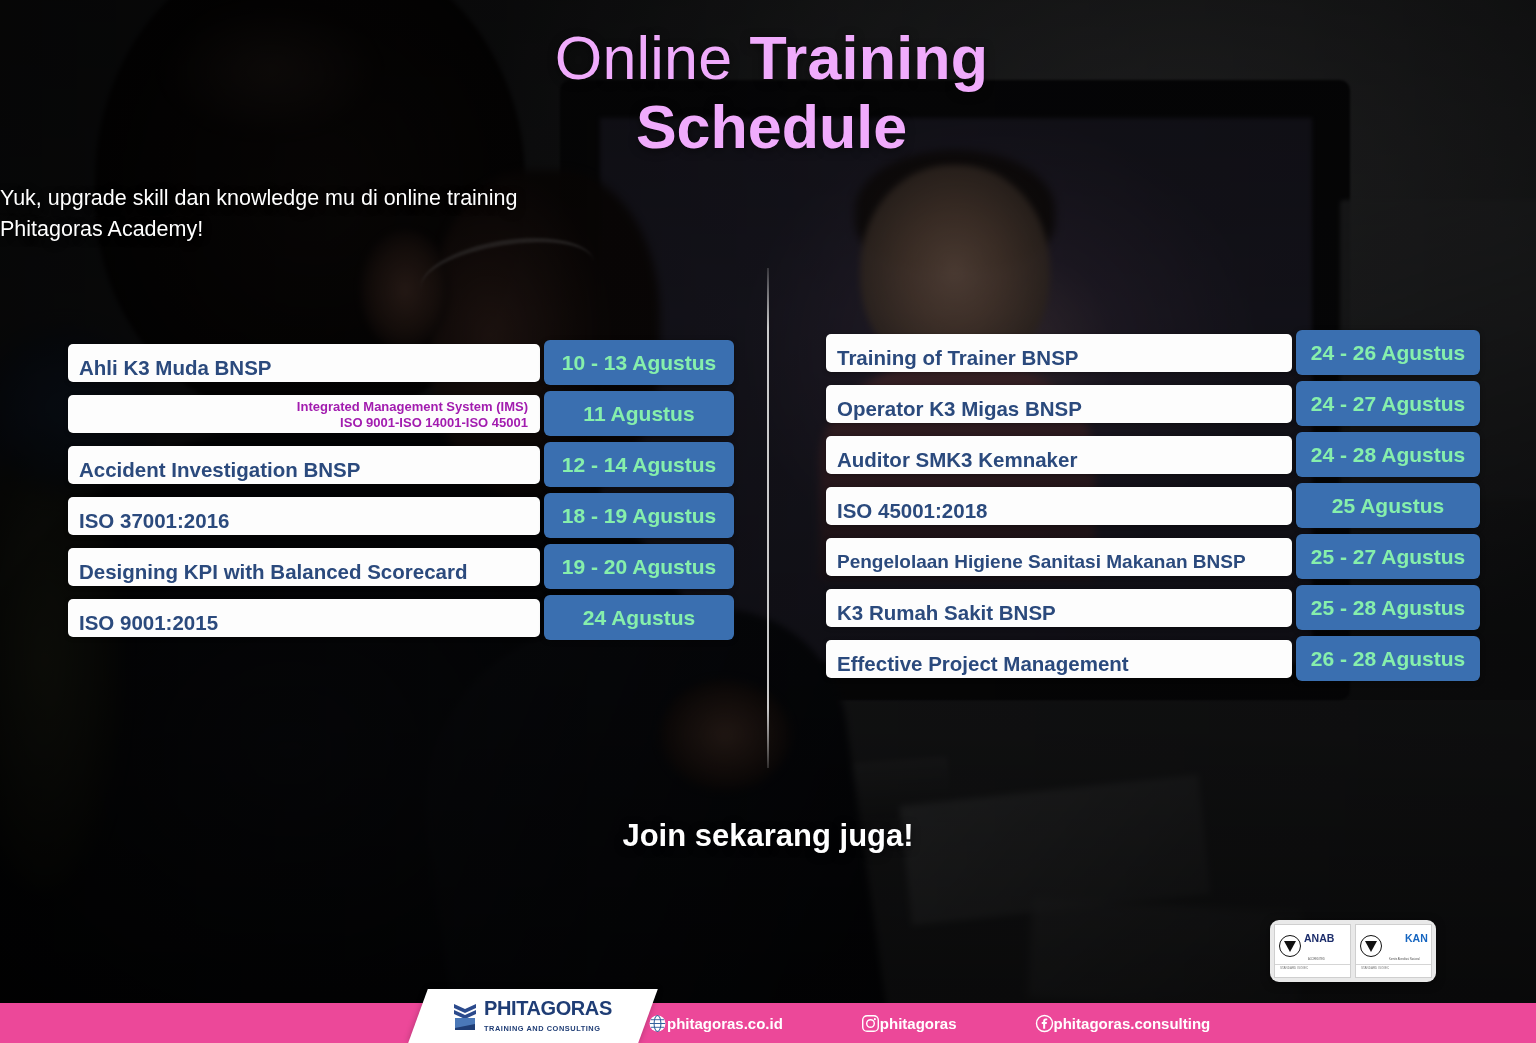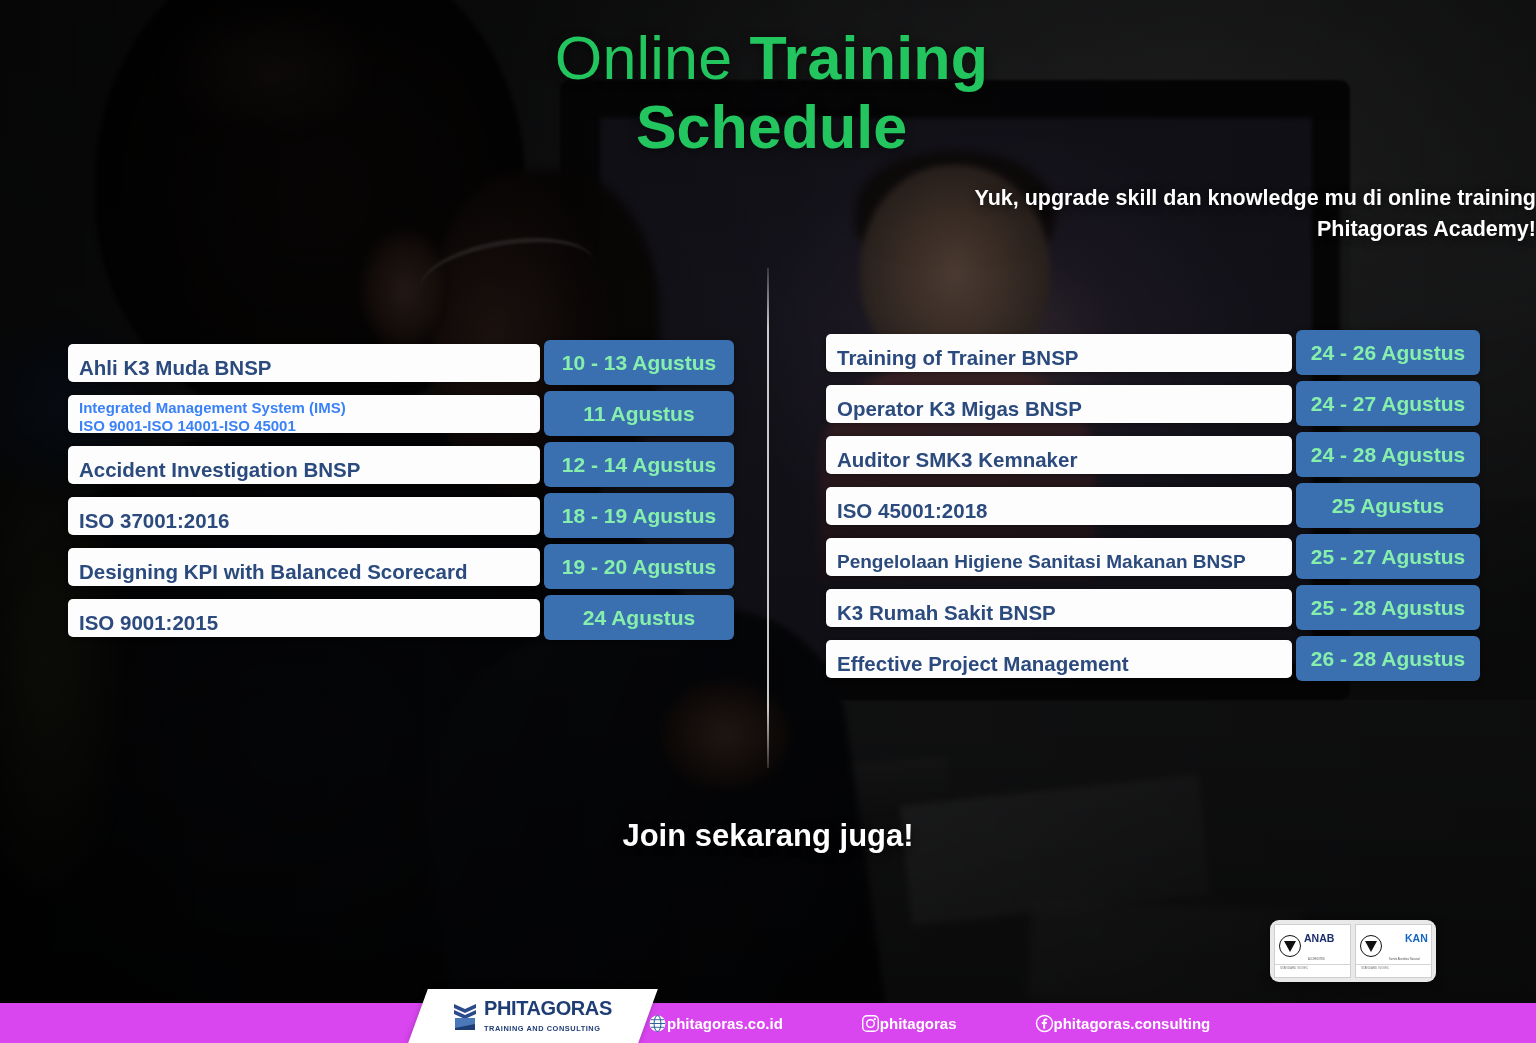--- a/index.html
+++ b/index.html
@@ -139,32 +139,32 @@
     background:
       linear-gradient(90deg, rgba(0,0,0,.72) 0%, rgba(0,0,0,.55) 28%, rgba(0,0,0,.42) 55%, rgba(0,0,0,.50) 100%),
       linear-gradient(180deg, rgba(0,0,0,.35) 0%, rgba(0,0,0,.20) 30%, rgba(0,0,0,.38) 70%, rgba(0,0,0,.62) 100%);
   }
 
   
   .content { position:absolute; inset:0; }
 
   .title {
     position:absolute; top:26px; left:0; right:0;
-    text-align:center; color:#22c55e; line-height:1.06;
+    text-align:center; color:#f0abfc; line-height:1.06;
     text-shadow:0 2px 10px rgba(0,0,0,.55);
     padding-left:7px;
   }
   .title .l1 { font-size:61px; letter-spacing:.2px; }
   .title .l1 .thin { font-weight:300; }
   .title .l1 .bold { font-weight:700; }
   .title .l2 { font-size:61px; font-weight:700; margin-top:4px; }
 
   .subtitle {
     position:absolute; top:183px; left:0; right:0;
-    text-align:right; color:#fff; font-size:21.5px; font-weight:700;
+    text-align:left; color:#fff; font-size:21.5px; font-weight:400;
     line-height:1.45; text-shadow:0 2px 8px rgba(0,0,0,.6);
   }
 
   .divider {
     position:absolute; left:767px; top:268px; width:2px; height:500px;
     background:linear-gradient(180deg, rgba(255,255,255,.15) 0%, rgba(235,235,235,.85) 12%, rgba(235,235,235,.85) 88%, rgba(255,255,255,.15) 100%);
   }
 
   .col { position:absolute; }
   .col-left  { left:68px;  top:340px; width:672px; }
@@ -175,21 +175,21 @@
     position:absolute; left:0; top:4px;
     background:#fdfdfd; border-radius:5px;
     height:38px; display:flex; align-items:center;
     padding:9px 12px 0 11px;
     color:#2b4a7d; font-size:20.5px; font-weight:600;
     white-space:nowrap; overflow:hidden;
     box-shadow:0 1px 4px rgba(0,0,0,.35);
   }
   .row-name.two-line {
     display:block; padding-top:4px; line-height:1.22;
-    font-size:15px; font-weight:600; color:#3b82f6;
+    font-size:13px; font-weight:600; color:#a21caf;text-align:right;
   }
   .row-name.two-line span { display:block; }
 
   .row-date {
     position:absolute; top:0; height:45px;
     background:#3a6fb0; border-radius:6px;
     display:flex; align-items:center; justify-content:center;
     color:#86efac; font-size:21px; font-weight:700;
     box-shadow:0 1px 5px rgba(0,0,0,.35);
   }
@@ -224,21 +224,21 @@
   .seal i { display:block; width:0; height:0; border-left:6px solid transparent; border-right:6px solid transparent; border-top:11px solid #111; }
   .accred-mark { font-size:10.5px; font-weight:800; line-height:1; }
   .mk-anab { color:#1c2d6b; }
   .mk-kan  { color:#1565c0;padding-left:20px; }
   .accred-sub { font-size:2.6px; color:#555; line-height:1.25; padding-left:4px; }
   .accred-bot { height:15px; border-top:1px solid #d5d5d5; font-size:3px; color:#777; padding:2px 0 0 5px; line-height:1.3; }
 
   
   .footer {
     position:absolute; left:0; right:0; bottom:0; height:40px;
-    background:#d946ef; display:flex; align-items:center;
+    background:#ec4899; display:flex; align-items:center;
   }
   .footer-logo-panel {
     position:absolute; left:418px; top:-14px; width:230px; height:54px;
     background:#fff; transform:skewX(-20deg); box-shadow:0 0 6px rgba(0,0,0,.25);
   }
   .footer-logo {
     position:absolute; left:452px; top:-8px; width:190px; height:42px;
     display:flex; align-items:center; gap:6px;
   }
   .logo-mark { width:26px; height:30px; flex-shrink:0; }

